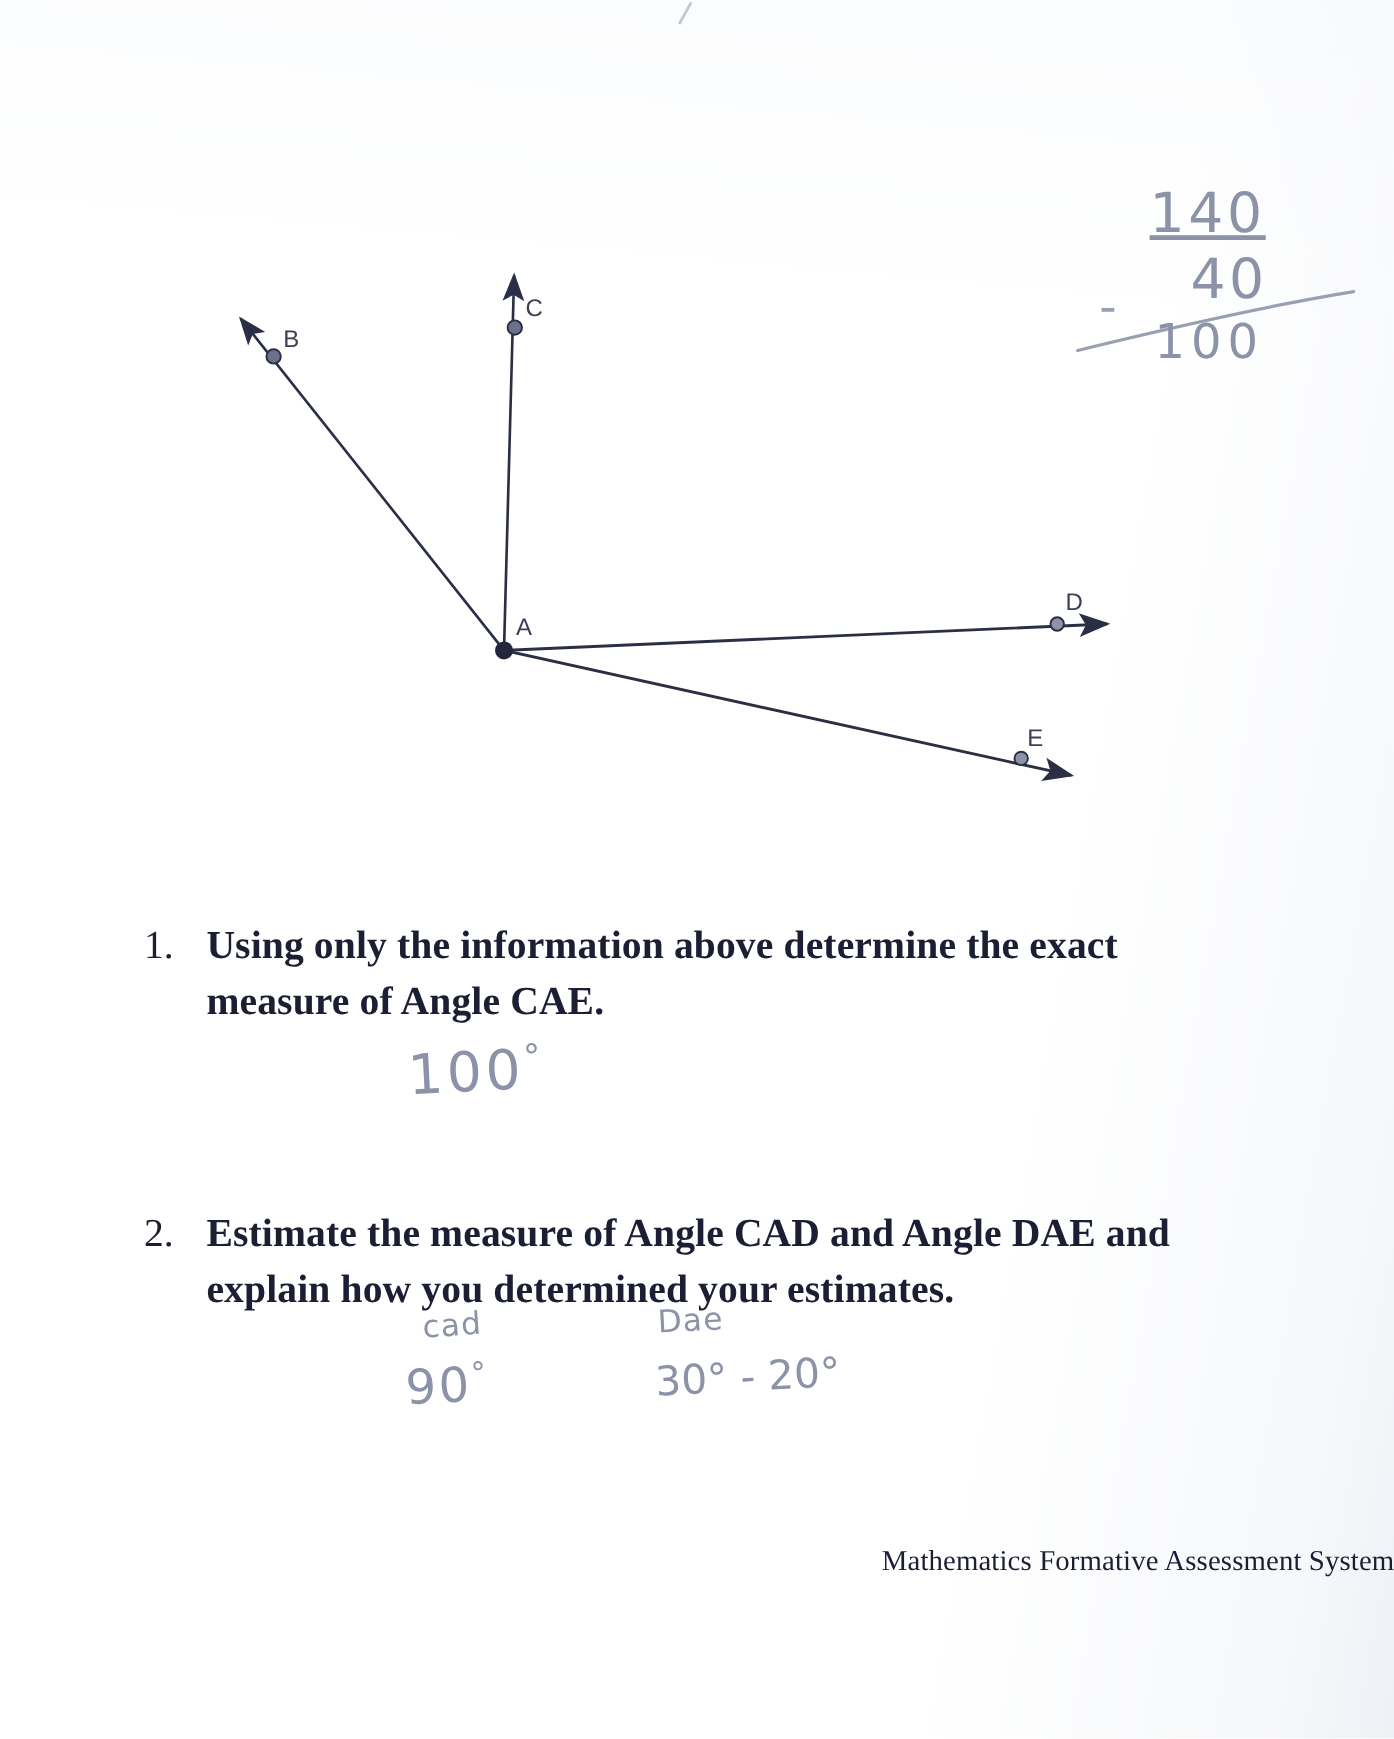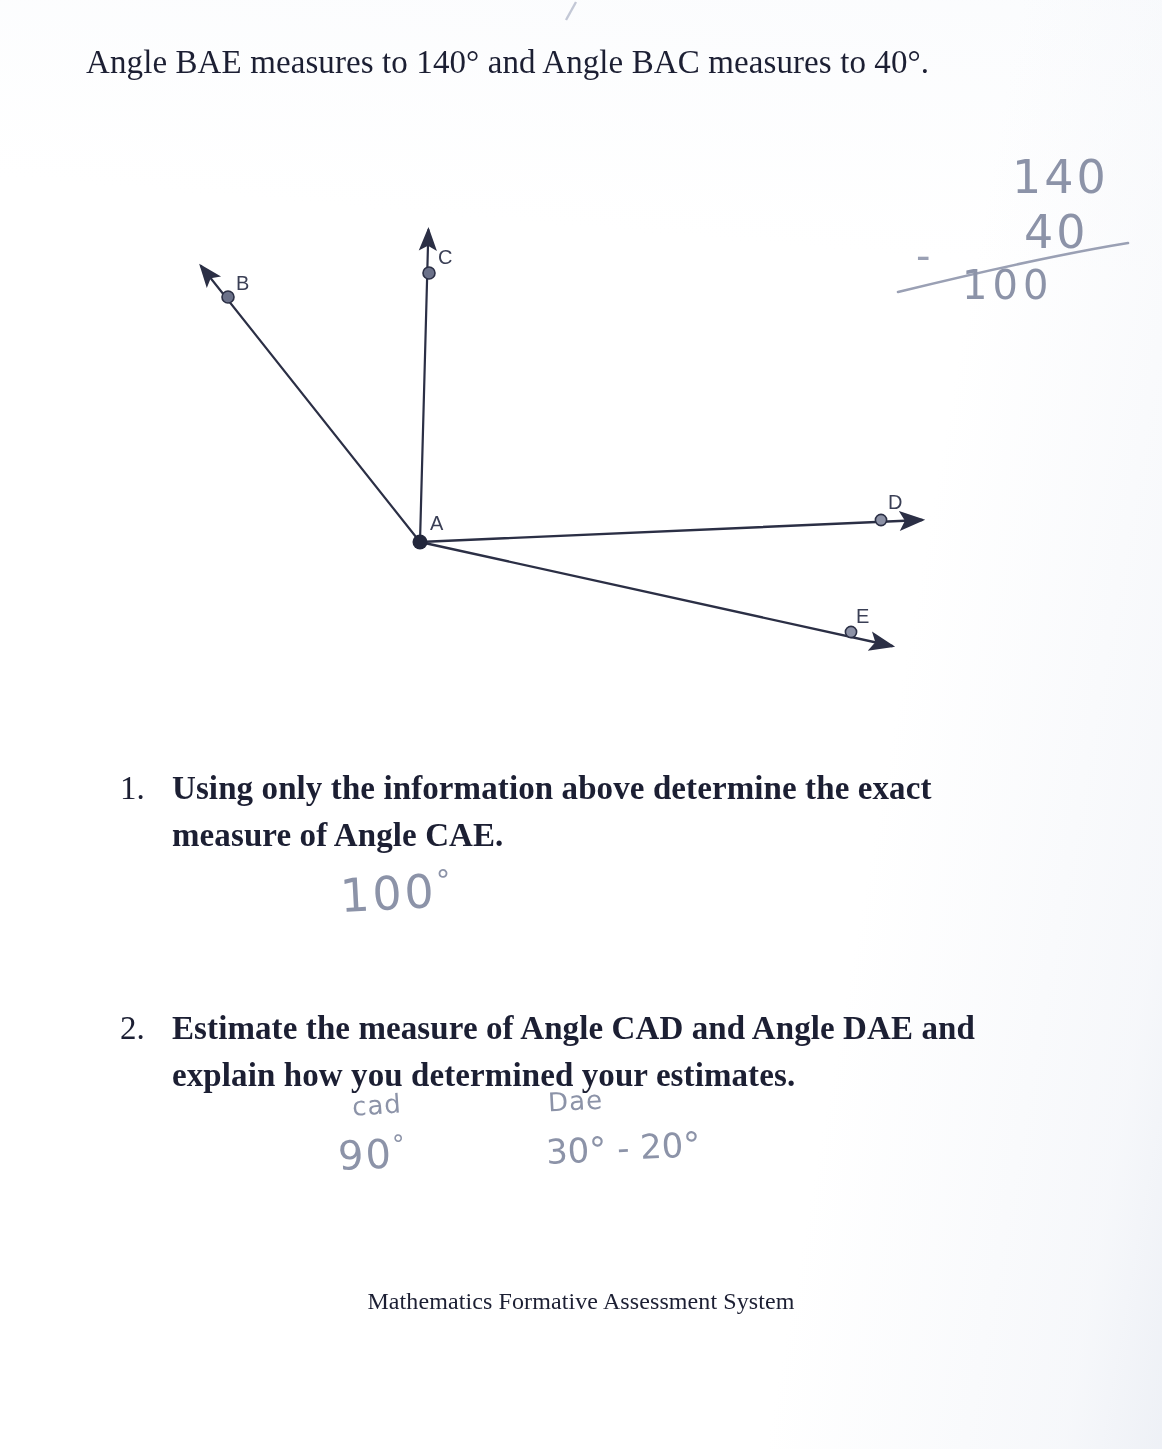--- a/index.html
+++ b/index.html
@@ -57,21 +57,21 @@
   }
   #question-1 { left: 120px; top: 765px; width: 880px; }
   #question-2 { left: 120px; top: 1005px; width: 880px; }
 
   
   #footer {
     position: absolute;
     left: 0;
     right: 0;
     top: 1284px;
-    text-align: center;
+    text-align: right;
     font-size: 24px;
     line-height: 1.42;
     letter-spacing: .1px;
   }
 
   
   #diagram {
     position: absolute;
     left: 0;
     top: 0;
@@ -92,38 +92,37 @@
     font-family: "DejaVu Sans", sans-serif;
     color: #8c93a8;
     font-weight: 400;
     white-space: nowrap;
   }
   .hand-lg { font-size: 46px; letter-spacing: 3px; }
   .hand-md { font-size: 40px; letter-spacing: 2px; }
   .hand-sm { font-size: 26px; letter-spacing: 1px; }
   .deg { font-size: .62em; vertical-align: super; }
 
-  #hw-140   { left: 1012px;  top: 150px; }
-  #hw-40    { left: 1024px;  top: 205px; }
+  #hw-140   { left: 958px;  top: 150px; text-decoration: underline; }
+  #hw-40    { left: 992px;  top: 205px; }
   #hw-minus { left: 916px;  top: 233px; font-size: 40px; color: #9aa0b4; }
   #hw-100   { left: 962px;  top: 262px; font-size: 40px; letter-spacing: 5px; }
   #hw-q1    { left: 340px;  top: 866px; transform: rotate(-3deg); }
   #hw-cad   { left: 352px;  top: 1090px; transform: rotate(-4deg); }
   #hw-cad-v { left: 338px;  top: 1131px; transform: rotate(-3deg); }
   #hw-dae   { left: 548px;  top: 1086px; transform: rotate(-3deg); }
   #hw-dae-v { left: 546px;  top: 1128px; transform: rotate(-3deg); font-size: 34px; }
 </style>
 </head>
 <body>
 
 <div id="page">
 
   <div id="paper-texture"></div>
 
-  <div class="prompt">Angle BAE measures to 140° and Angle BAC measures to 40°.</div>
 
   <svg id="diagram" viewBox="0 0 1162 1449" xmlns="http://www.w3.org/2000/svg">
     <defs>
       <marker id="arw" viewBox="0 0 12 10" refX="10.5" refY="5" markerWidth="11" markerHeight="9" orient="auto-start-reverse">
         <path d="M0,0.4 L12,5 L0,9.6 L2.6,5 Z" fill="#2b2f45"></path>
       </marker>
     </defs>
 
     <path d="M566,20 L576,2" stroke="#c3c8d6" stroke-width="2.4" fill="none"></path>
 

